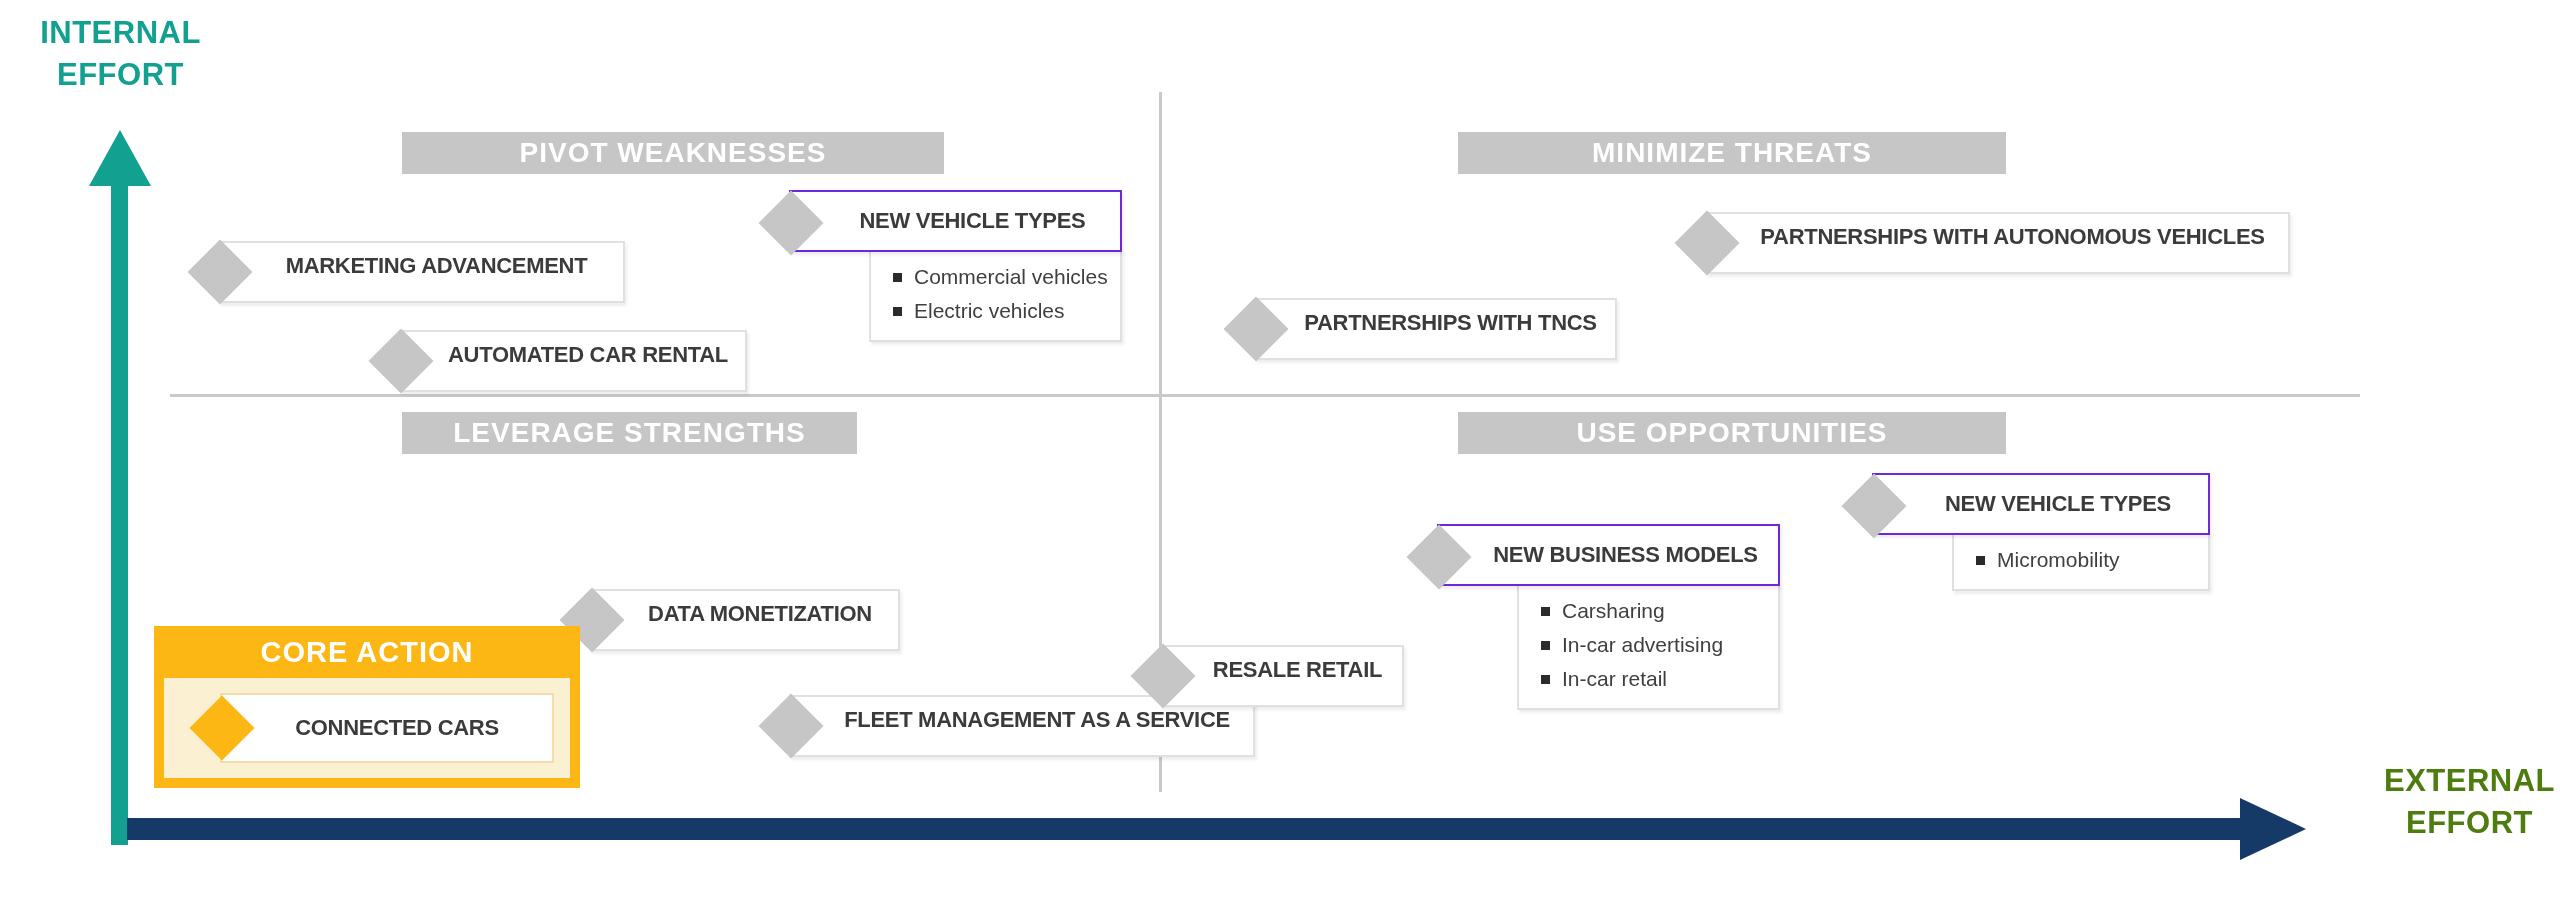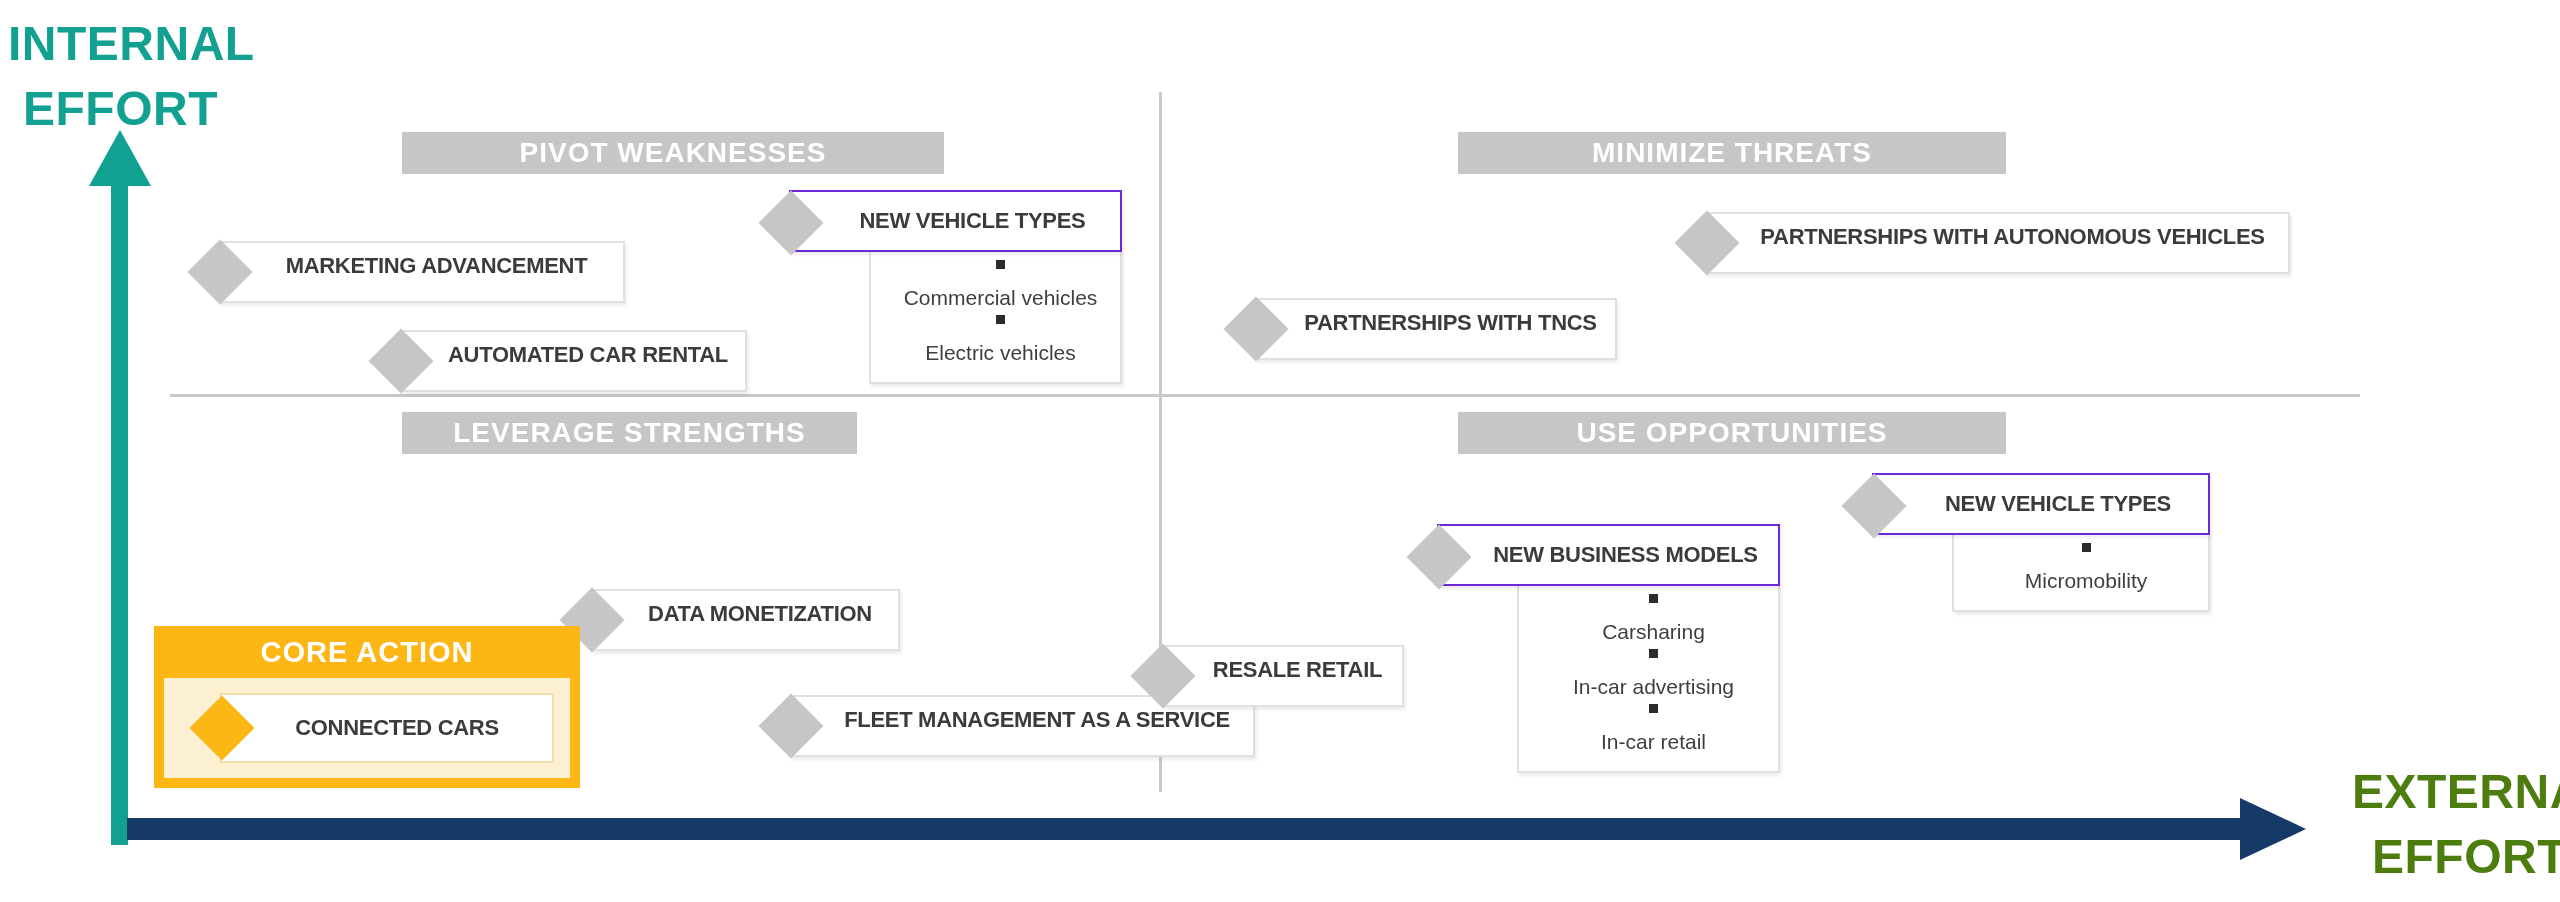--- a/index.html
+++ b/index.html
@@ -10,21 +10,21 @@
     height: 902px;
     background: #ffffff;
     font-family: "Liberation Sans", sans-serif;
     overflow: hidden;
   }
 
   
   .axis-label {
     position: absolute;
     font-weight: 700;
-    font-size: 48px;
+    font-size: 31px;
     line-height: 1.35;
     text-align: center;
     letter-spacing: 0.5px;
   }
   #internal-label { left: 8px; top: 12px; width: 225px; color: #12A191; }
   #external-label { left: 2320px; top: 760px; width: 235px; color: #4d7c0f; margin-left: 32px; }
 
   
   .v-stem { position: absolute; left: 111px; top: 178px; width: 17px; height: 667px; background: #12A191; }
   .v-head {
@@ -78,21 +78,21 @@
     box-shadow: 2px 3px 3px rgba(0,0,0,0.07);
     display: flex; align-items: center; justify-content: center; padding-left: 34px;
   }
   .item-multi .title-row .diamond { margin-top: 0; top: 8px; }
   .item-multi .bullets {
     margin-left: 80px; margin-top: -2px;
     background: #ffffff; border: 2px solid #E0E0E0; border-top: none;
     box-shadow: 2px 3px 3px rgba(0,0,0,0.07);
     padding: 10px 12px 12px 22px;
   }
-  .bullet-row { display: flex; align-items: center; gap: 12px; line-height: 34px; flex-direction: column; }
+  .bullet-row { display: flex; align-items: center; gap: 12px; line-height: 34px; }
   .bullet-sq { width: 9px; height: 9px; background: #2B2B2B; flex: 0 0 auto; }
   .bullet-label { font-size: 21px; color: #3F3F3F; white-space: nowrap; }
 
   
   #item-marketing   { left: 218px;  top: 241px; width: 407px; }
   #item-autorental  { left: 399px;  top: 330px; width: 348px; }
   #item-nvt-top     { left: 789px;  top: 190px; width: 333px; }
   #item-pav         { left: 1705px; top: 212px; width: 585px; }
   #item-tncs        { left: 1254px; top: 298px; width: 363px; }
   #item-bundling    { left: 1828px; top: 345px; width: 517px; height: 66px; }

